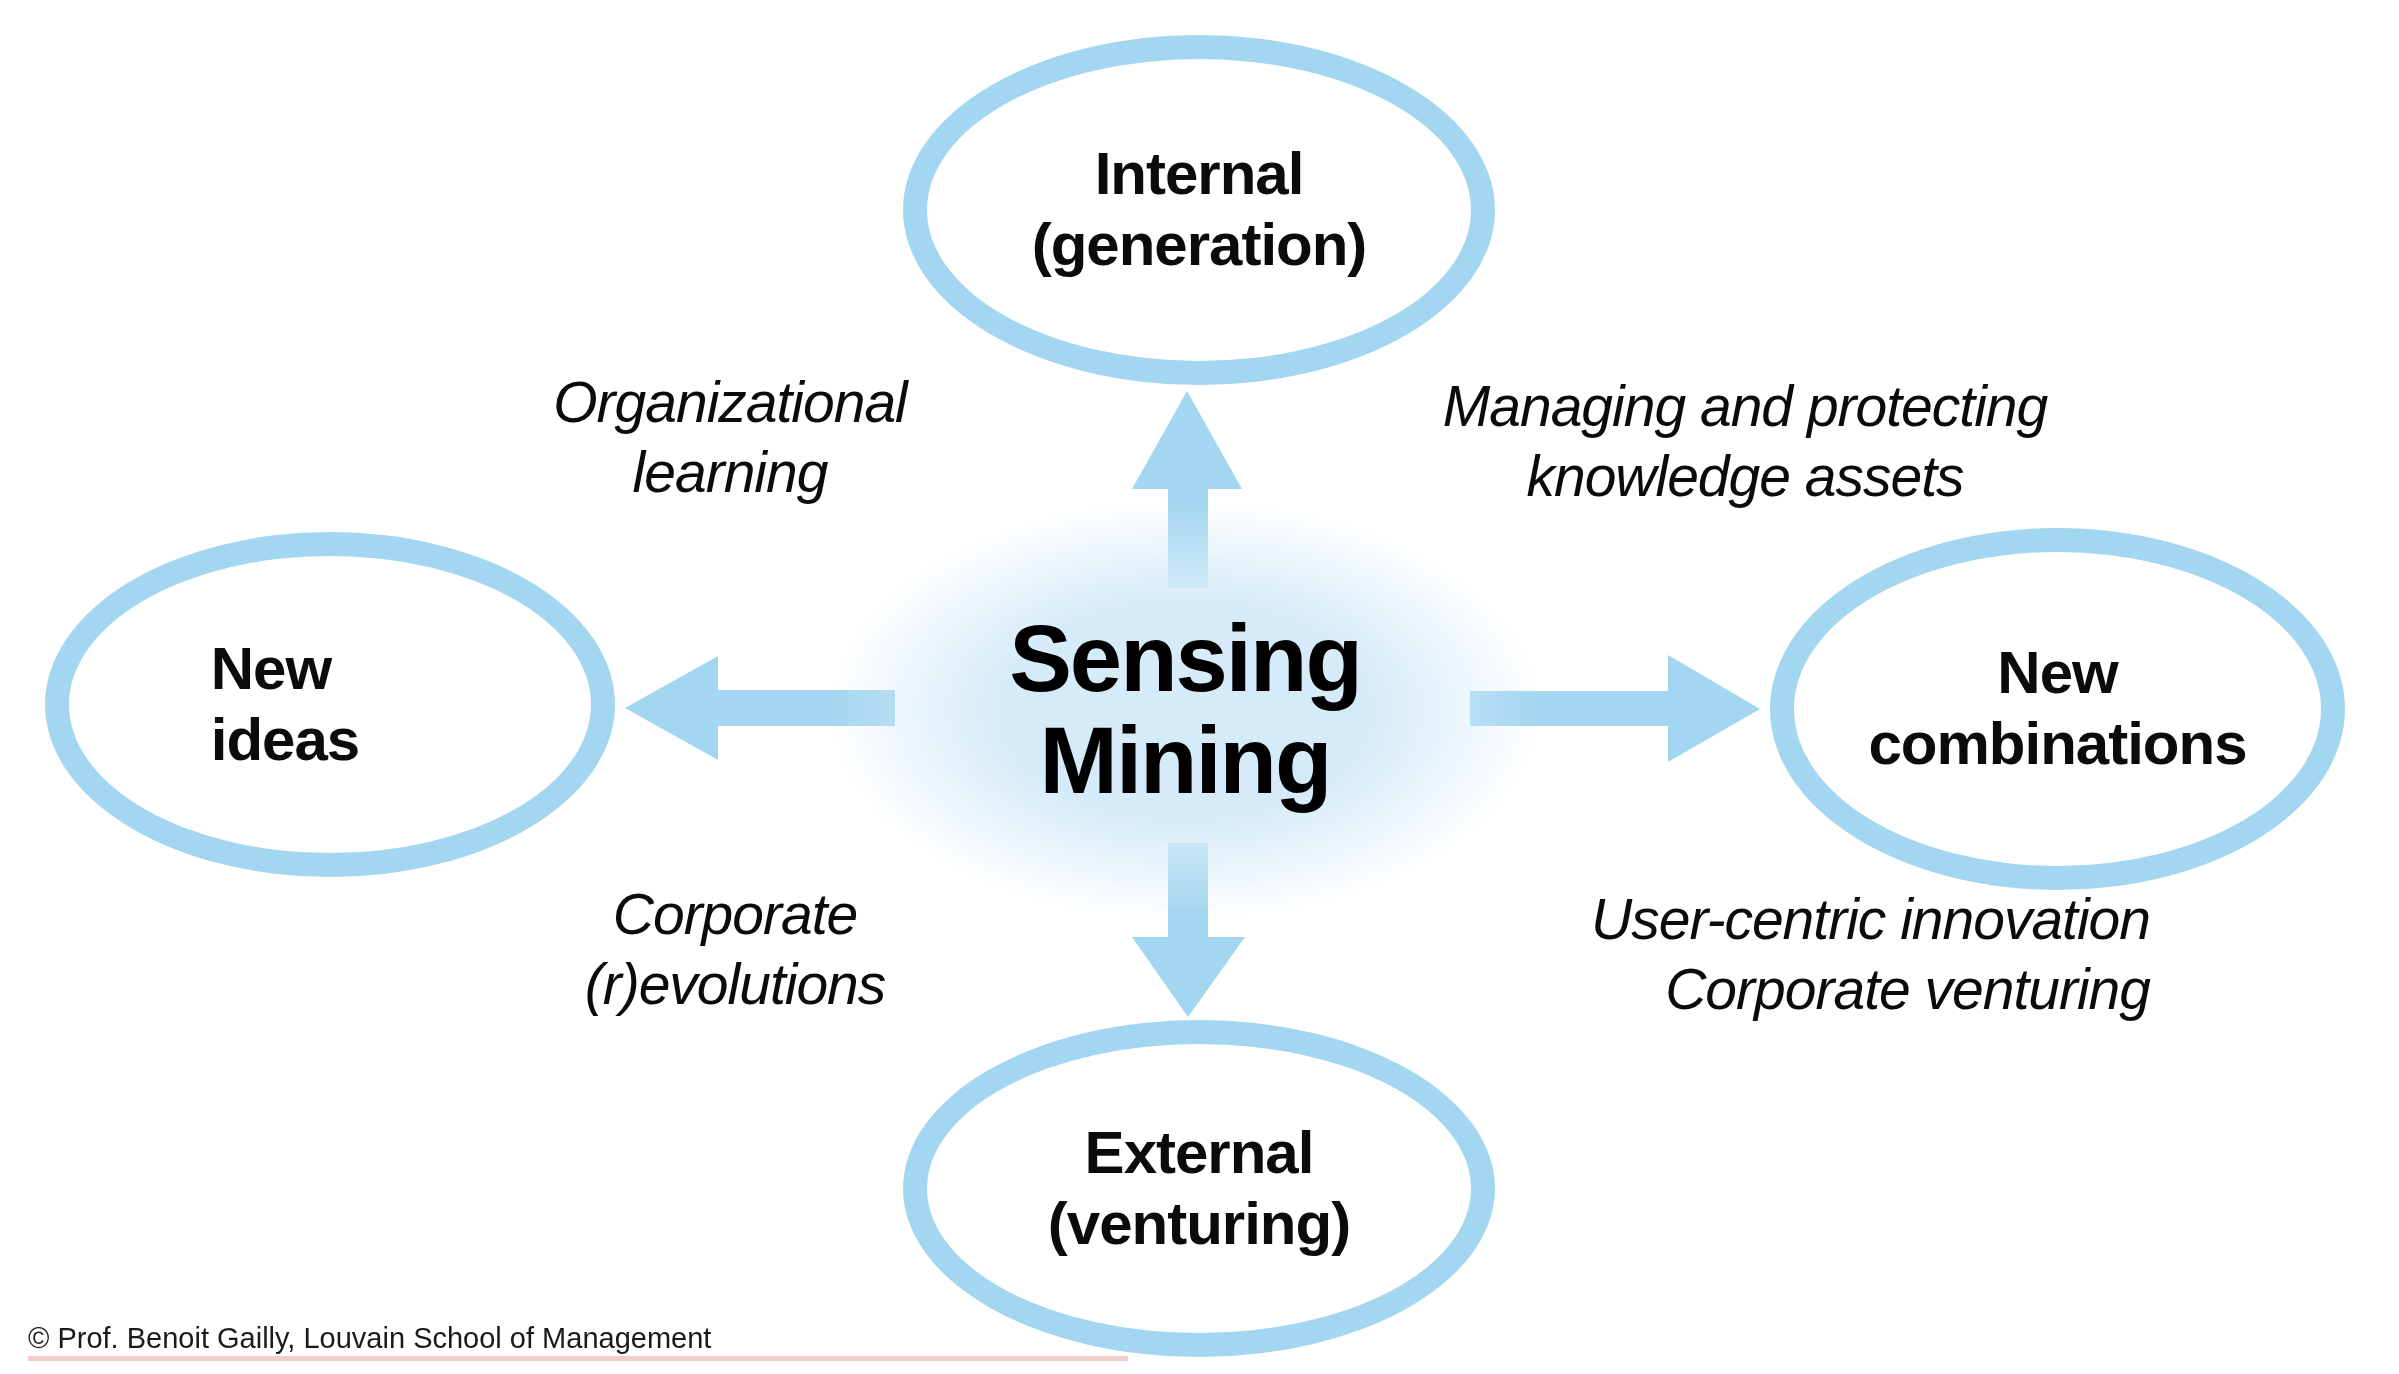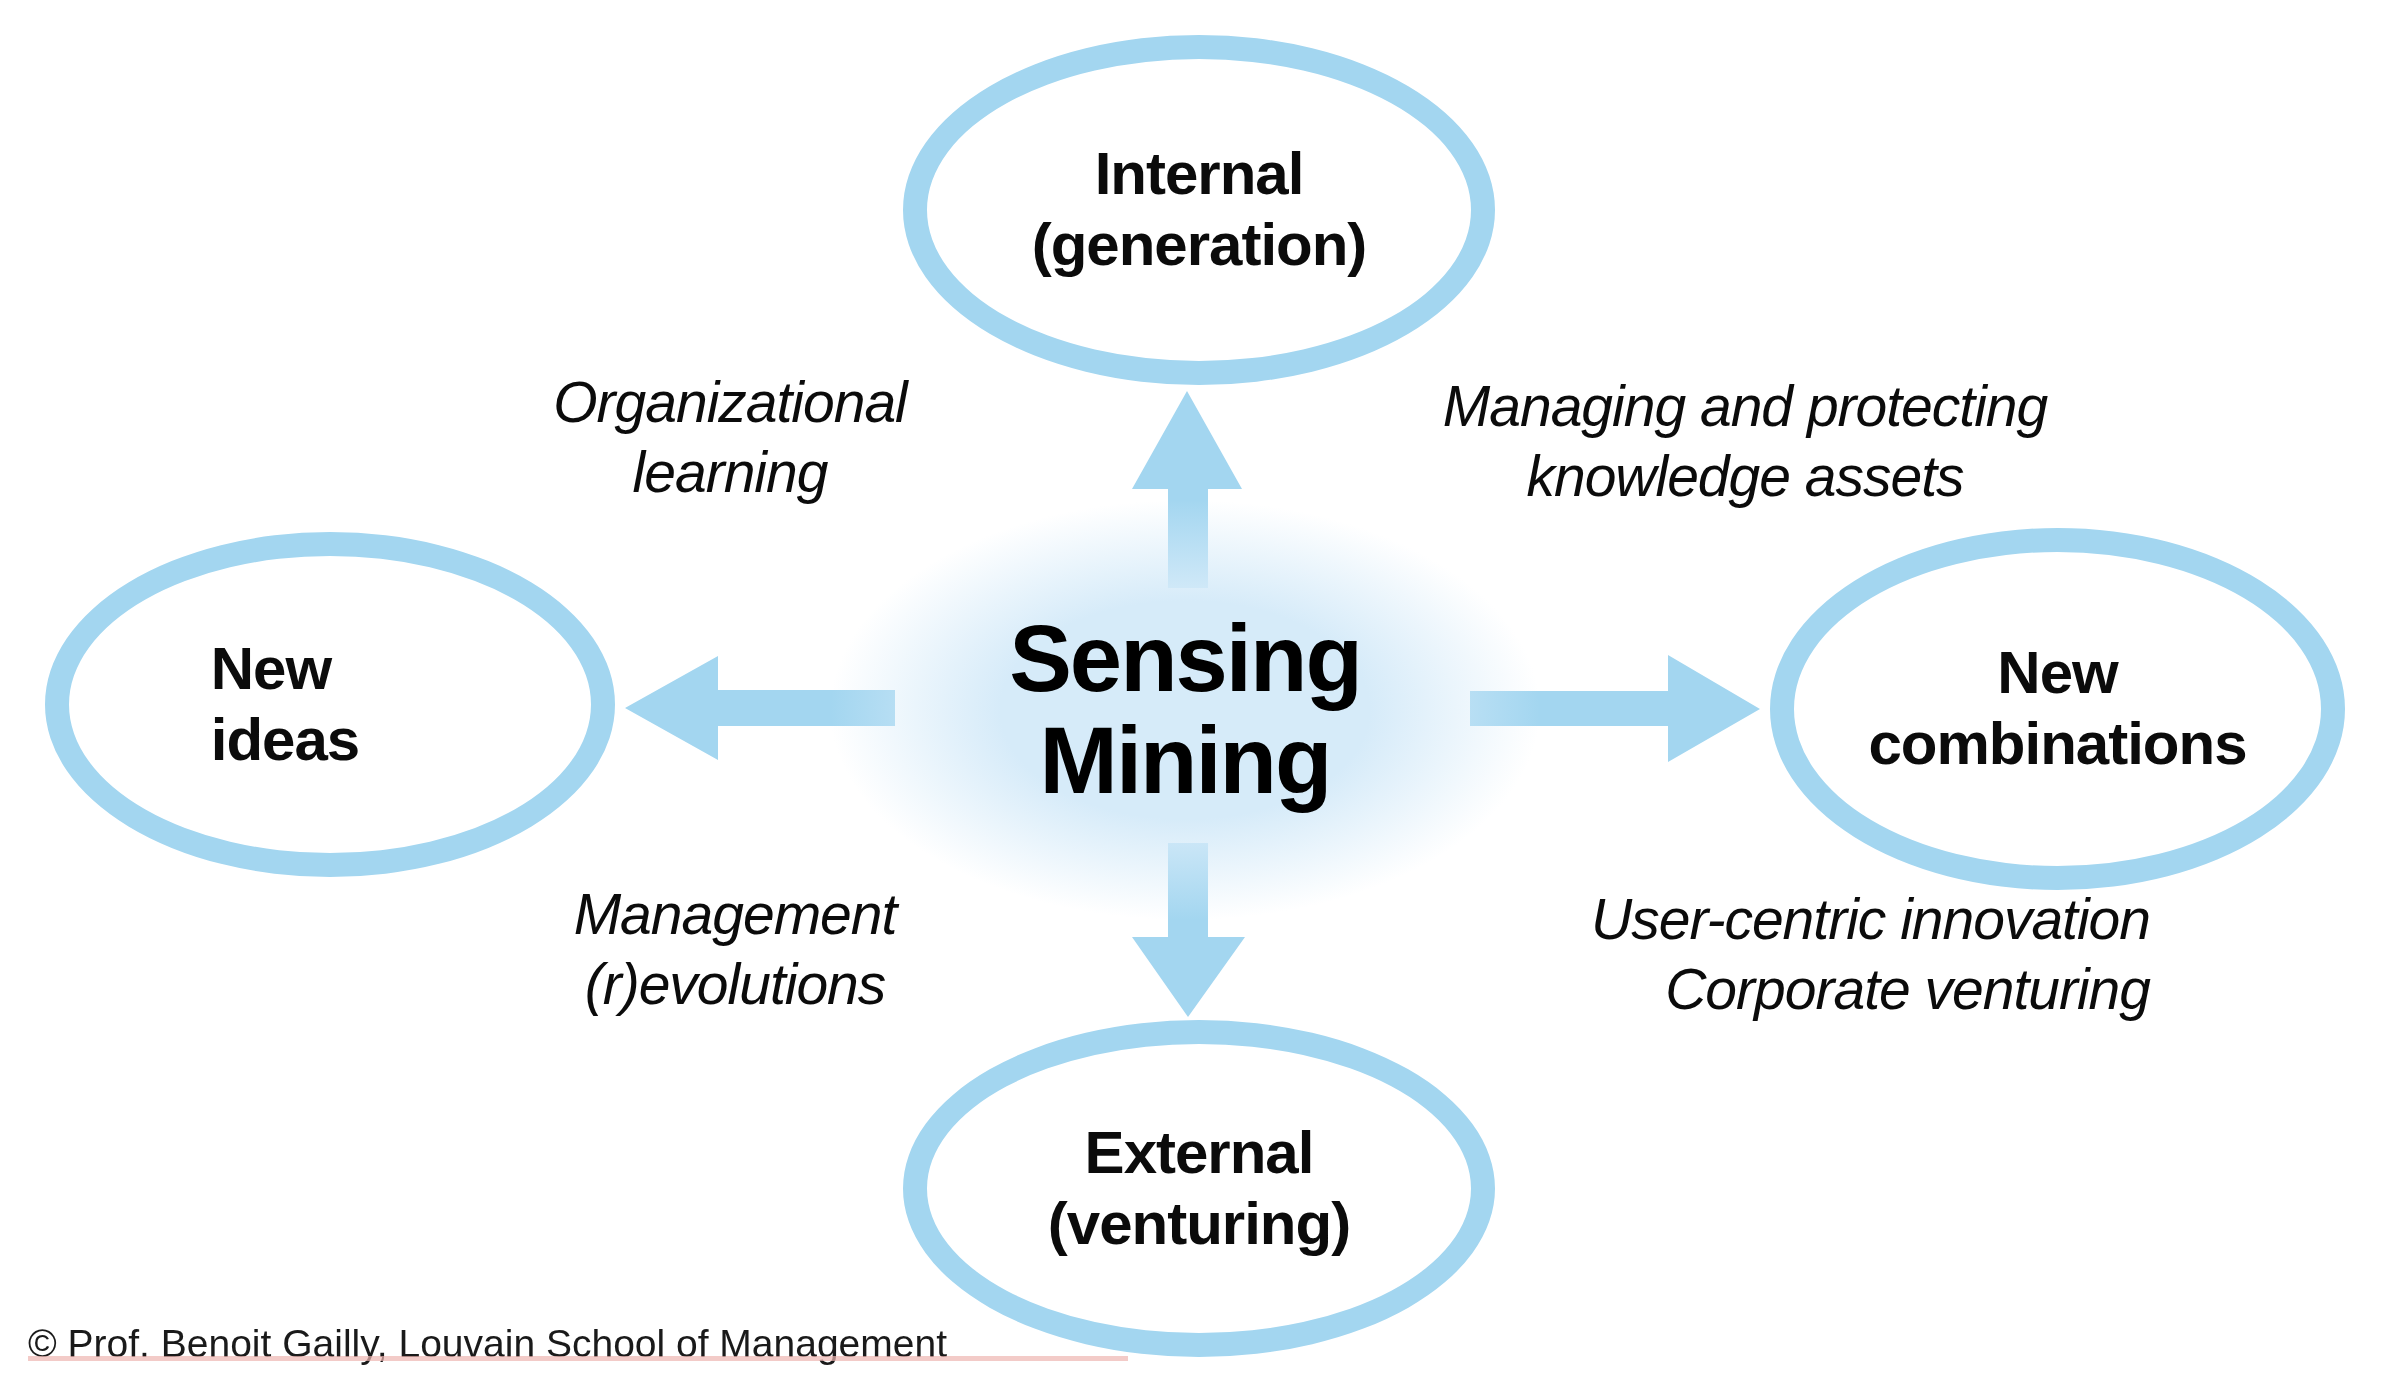--- a/index.html
+++ b/index.html
@@ -79,21 +79,21 @@
     white-space: pre-line;
     letter-spacing: -1px;
   }
   .edge-tl { left: 430px;  top: 368px; width: 600px; }
   .edge-tr { left: 1345px; top: 372px; width: 800px; }
   .edge-bl { left: 435px;  top: 880px; width: 600px; }
   .edge-br { left: 1350px; top: 885px; width: 800px; text-align: right; }
   .copyright {
     position: absolute;
     left: 28px; top: 1322px;
-    font-size: 39px;
+    font-size: 29px;
     color: #1a1a1a;
     letter-spacing: 0px;
   }
   .red-bar {
     position: absolute;
     left: 28px; top: 1356px;
     width: 1100px; height: 5px;
     background: #eeb5b0;
     opacity: 0.7;
   }
@@ -134,21 +134,21 @@
 
   <div class="center-label">Sensing
 Mining</div>
 
   <div class="edge-label edge-tr">Managing and protecting
 knowledge assets</div>
 
   <div class="edge-label edge-tl">Organizational
 learning</div>
 
-  <div class="edge-label edge-bl">Management
+  <div class="edge-label edge-bl">Corporate
 (r)evolutions</div>
 
   <div class="edge-label edge-br">User-centric innovation
 Corporate venturing</div>
 
   <div class="copyright">© Prof. Benoit Gailly, Louvain School of Management</div>
 
   <div class="red-bar"></div>
 
 </div>

